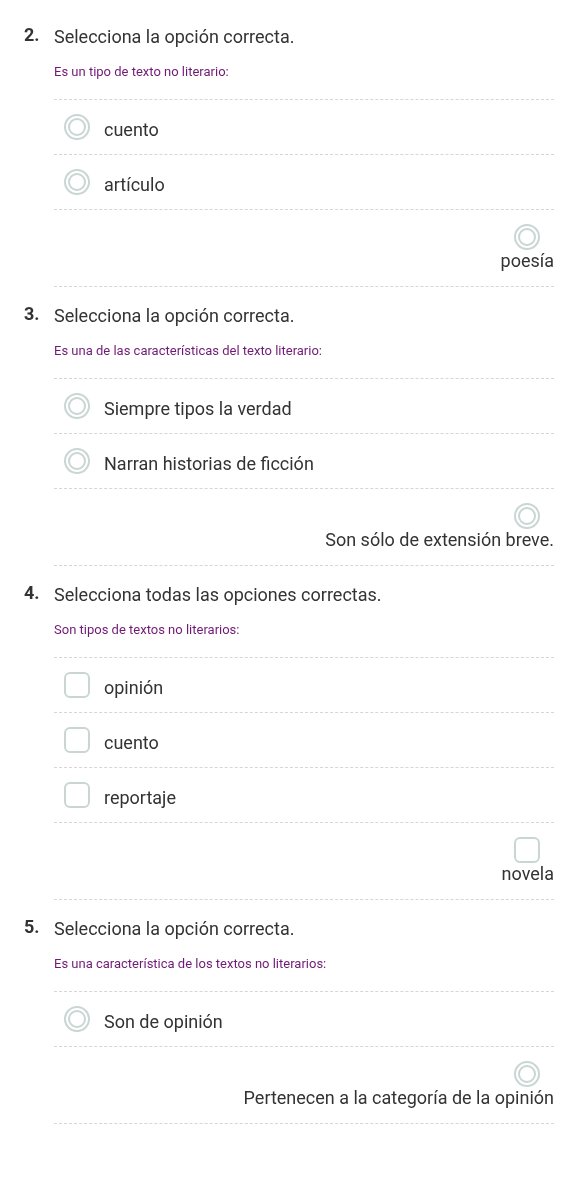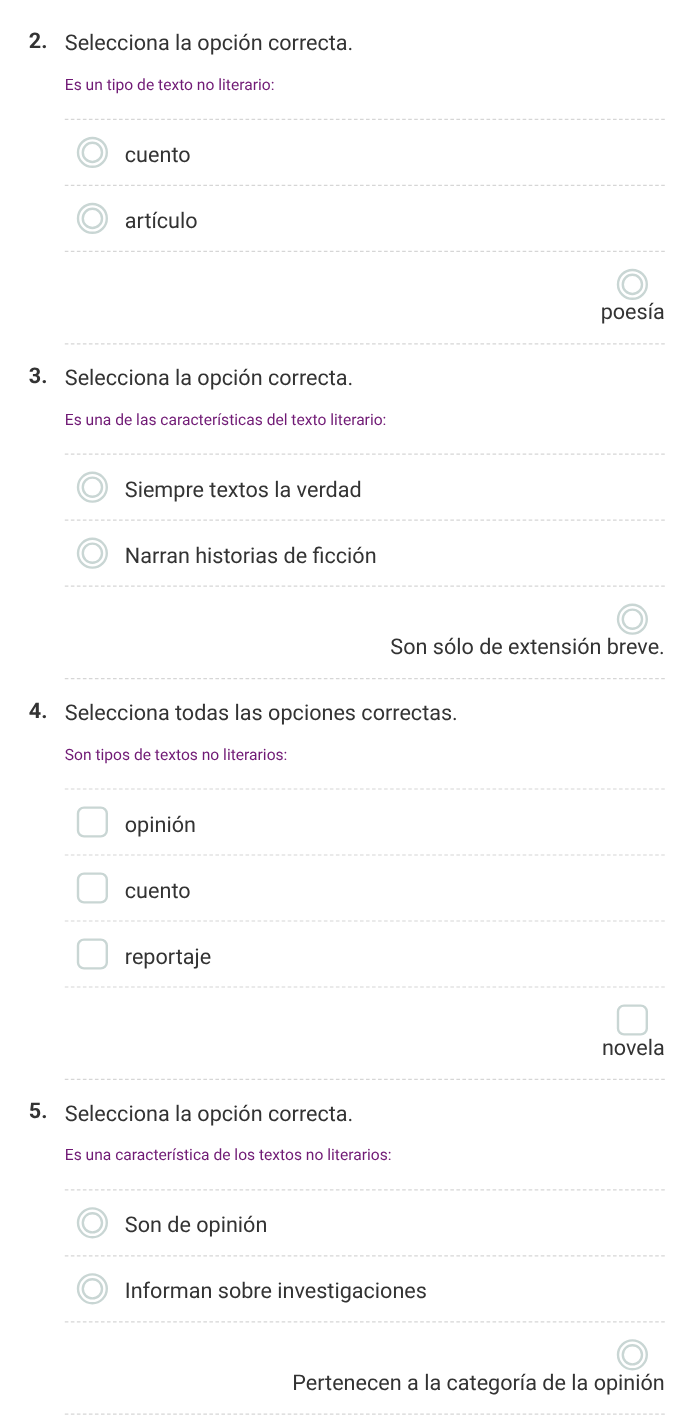--- a/index.html
+++ b/index.html
@@ -111,21 +111,21 @@
       </div>
     </div>
   </li>
 
   <li>
     <div class="instr">Selecciona la opción correcta.</div>
     <div class="prompt">Es una de las características del texto literario:</div>
     <div class="opts">
       <div class="opt-row">
         <span class="radio"></span>
-        <span class="opt-label">Siempre textos la verdad</span>
+        <span class="opt-label">Siempre tipos la verdad</span>
       </div>
       <div class="opt-row">
         <span class="radio"></span>
         <span class="opt-label">Narran historias de ficción</span>
       </div>
       <div class="opt-row">
         <span class="radio"></span>
         <span class="opt-label">Son sólo de extensión breve.</span>
       </div>
     </div>
@@ -157,22 +157,18 @@
   <li>
     <div class="instr">Selecciona la opción correcta.</div>
     <div class="prompt">Es una característica de los textos no literarios:</div>
     <div class="opts">
       <div class="opt-row">
         <span class="radio"></span>
         <span class="opt-label">Son de opinión</span>
       </div>
       <div class="opt-row">
         <span class="radio"></span>
-        <span class="opt-label">Informan sobre investigaciones</span>
-      </div>
-      <div class="opt-row">
-        <span class="radio"></span>
         <span class="opt-label">Pertenecen a la categoría de la opinión</span>
       </div>
     </div>
   </li>
 
 </ol>
 
 </body></html>

